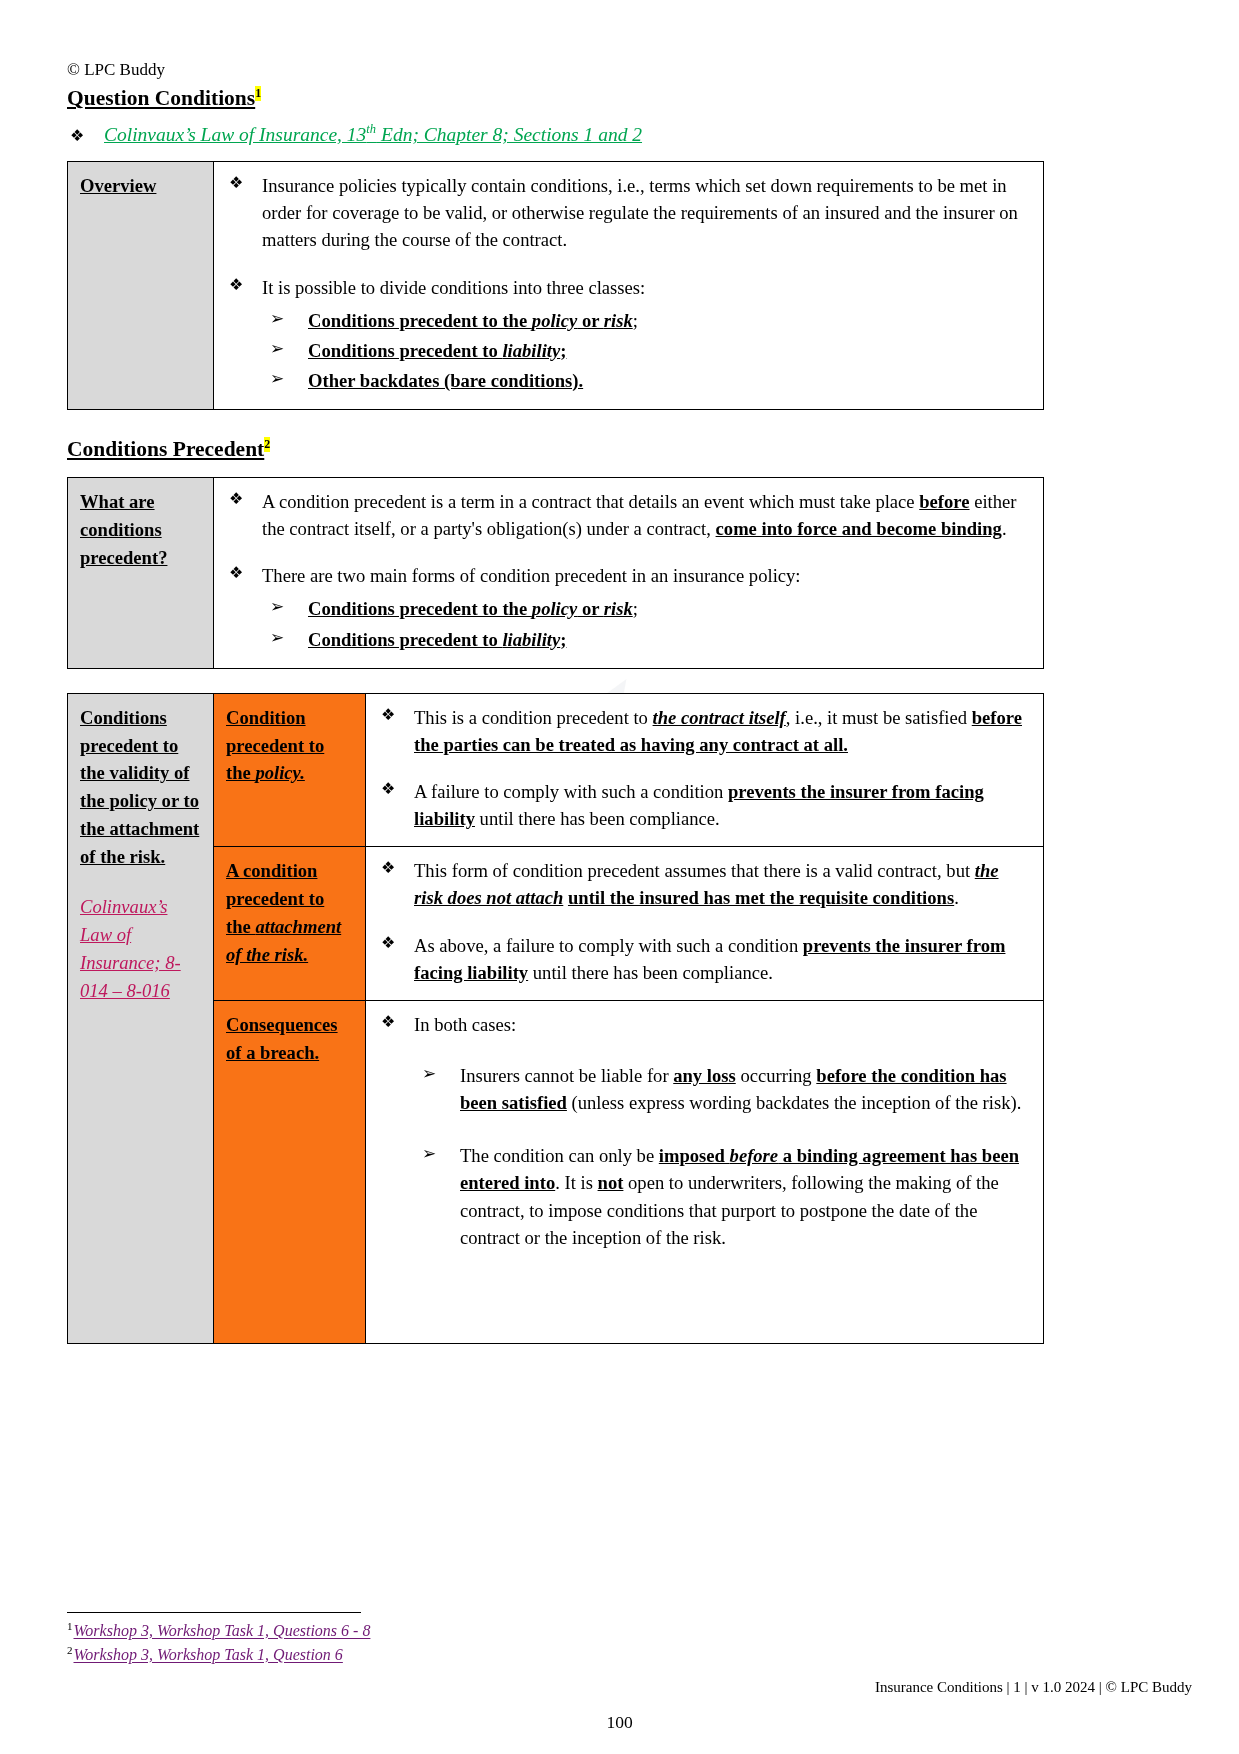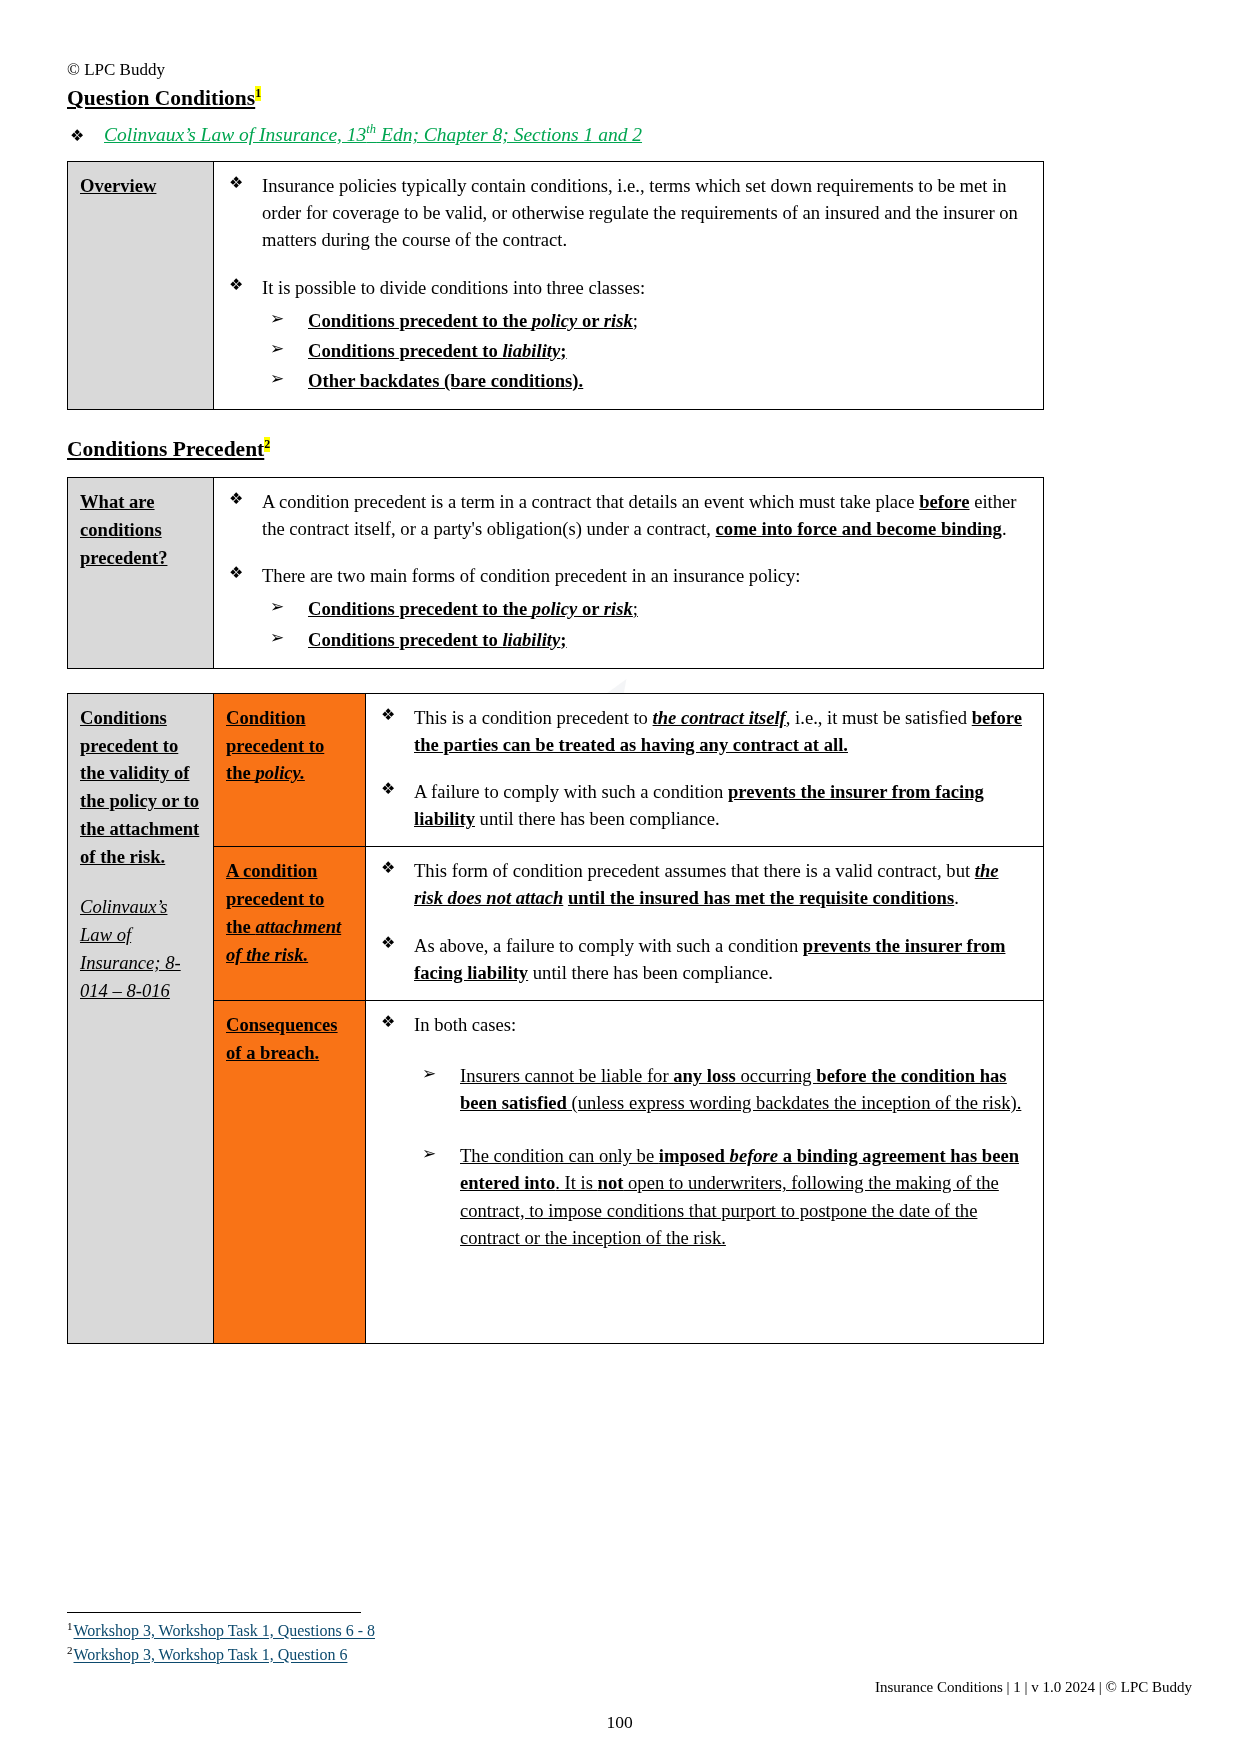--- a/index.html
+++ b/index.html
@@ -118,21 +118,21 @@
 
   .cell-head {
     font-weight: bold;
     text-decoration: underline;
     font-size: 18.6px;
     line-height: 1.5;
   }
   .cell-head em { font-style: italic; }
 
   .cite-green {
-    color: #000000;
+    color: #be185d;
     font-style: italic;
     text-decoration: underline;
     font-size: 18.6px;
     line-height: 1.5;
     margin-top: 22px;
     display: block;
   }
 
   
   ul.lvl1 { list-style: none; margin: 0; padding: 0; }
@@ -147,21 +147,20 @@
     position: absolute;
     left: 3px;
     top: -1px;
     font-size: 16px;
   }
   ul.lvl2 { list-style: none; margin: 6px 0 0 0; padding: 0; }
   ul.lvl2 > li {
     position: relative;
     padding-left: 46px;
     margin: 0 0 3px 0;
-    text-decoration: underline;
   }
   ul.lvl2 > li::before {
     content: "\27A2";
     position: absolute;
     left: 8px;
     top: 0px;
     font-size: 17px;
   }
   ul.lvl2.spaced > li { margin-bottom: 26px; }
   ul.lvl2.spaced > li:last-child { margin-bottom: 4px; }
@@ -188,21 +187,21 @@
     line-height: 1.42;
     color: #00a550;
     margin: 0;
   }
   .fn-item sup {
     font-size: 11px;
     color: #000000;
     vertical-align: super;
     margin-right: 1px;
   }
-  .fn-item .fn-link { text-decoration: underline; color: #0c4a6e; }
+  .fn-item .fn-link { text-decoration: underline; color: #701a75; font-style: italic; }
 
   .page-footer {
     position: absolute;
     right: 47px;
     top: 1678px;
     font-size: 15px;
     line-height: 1.2;
     white-space: nowrap;
   }
   .page-number {

